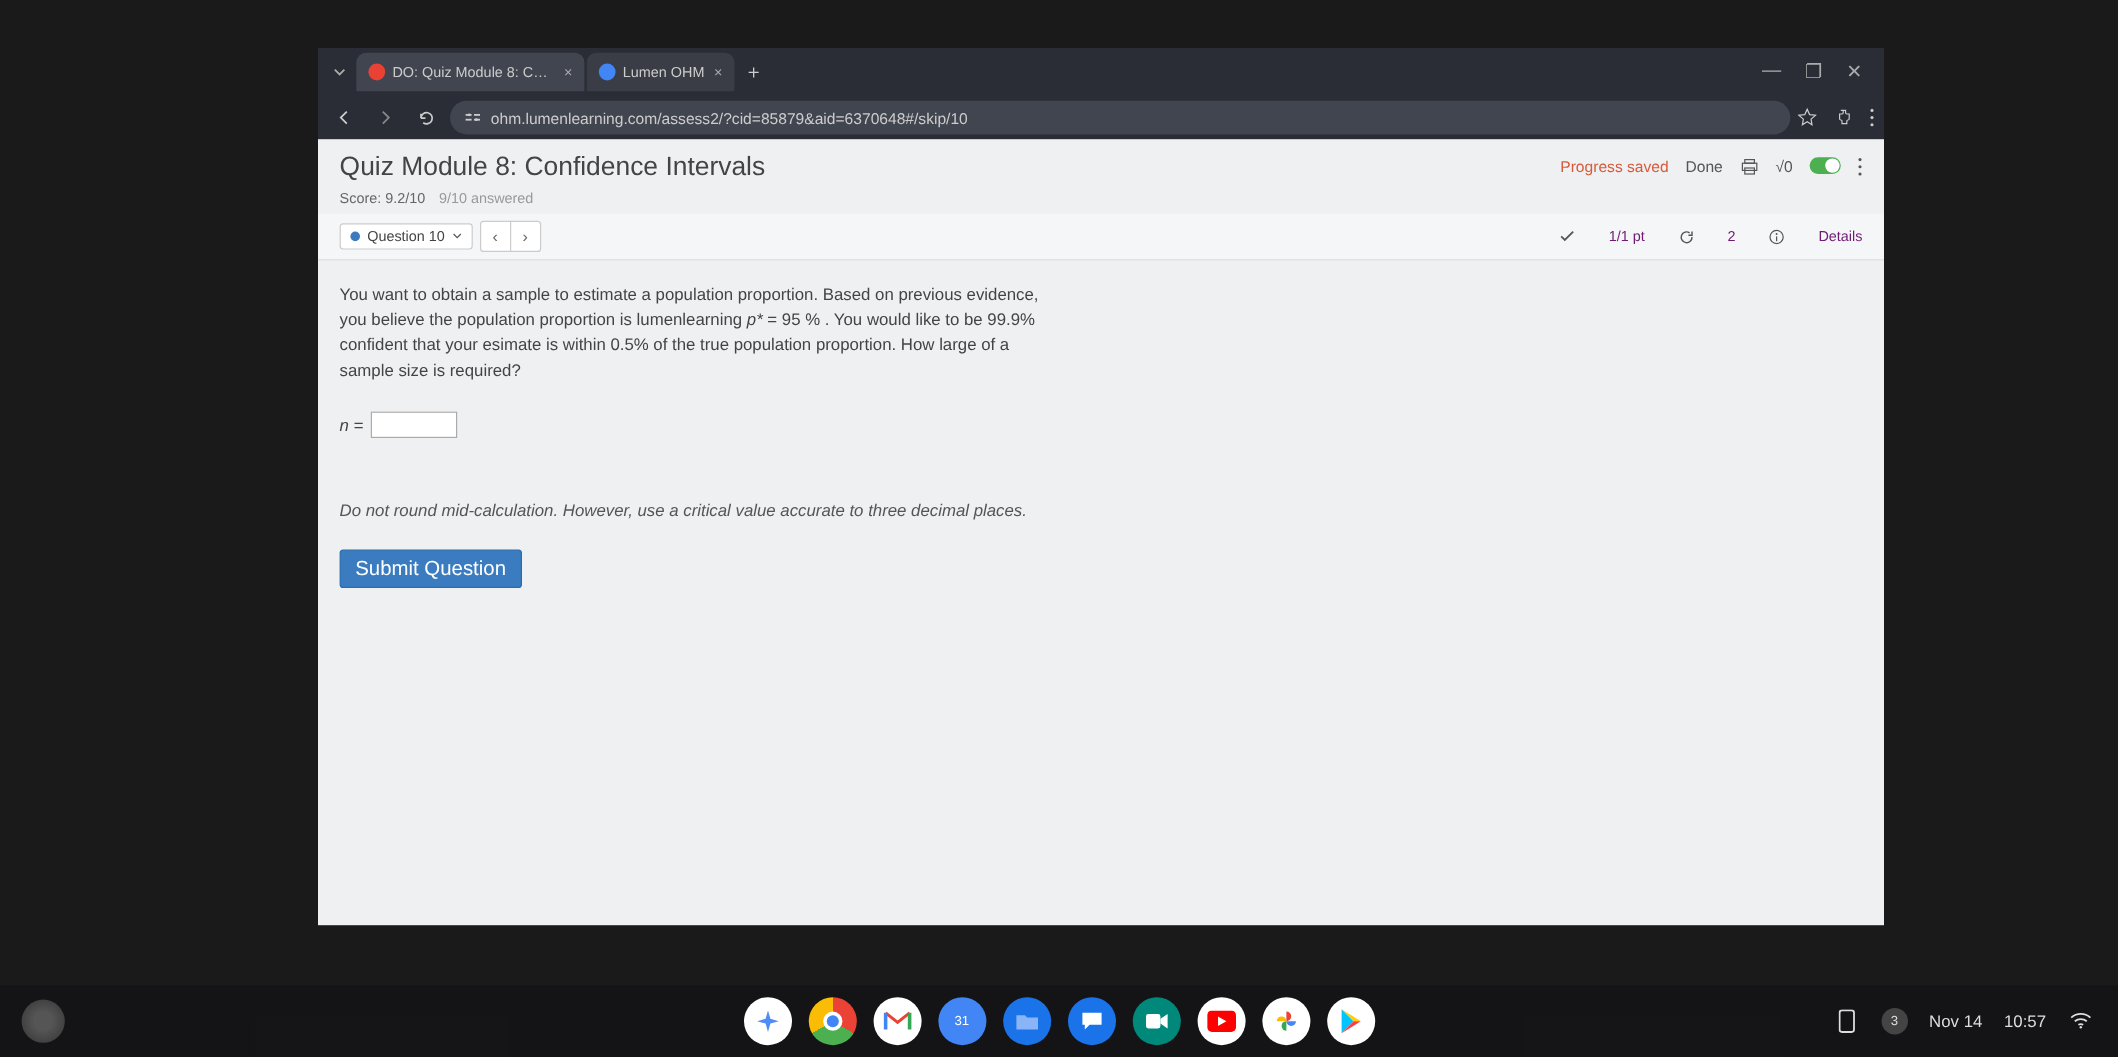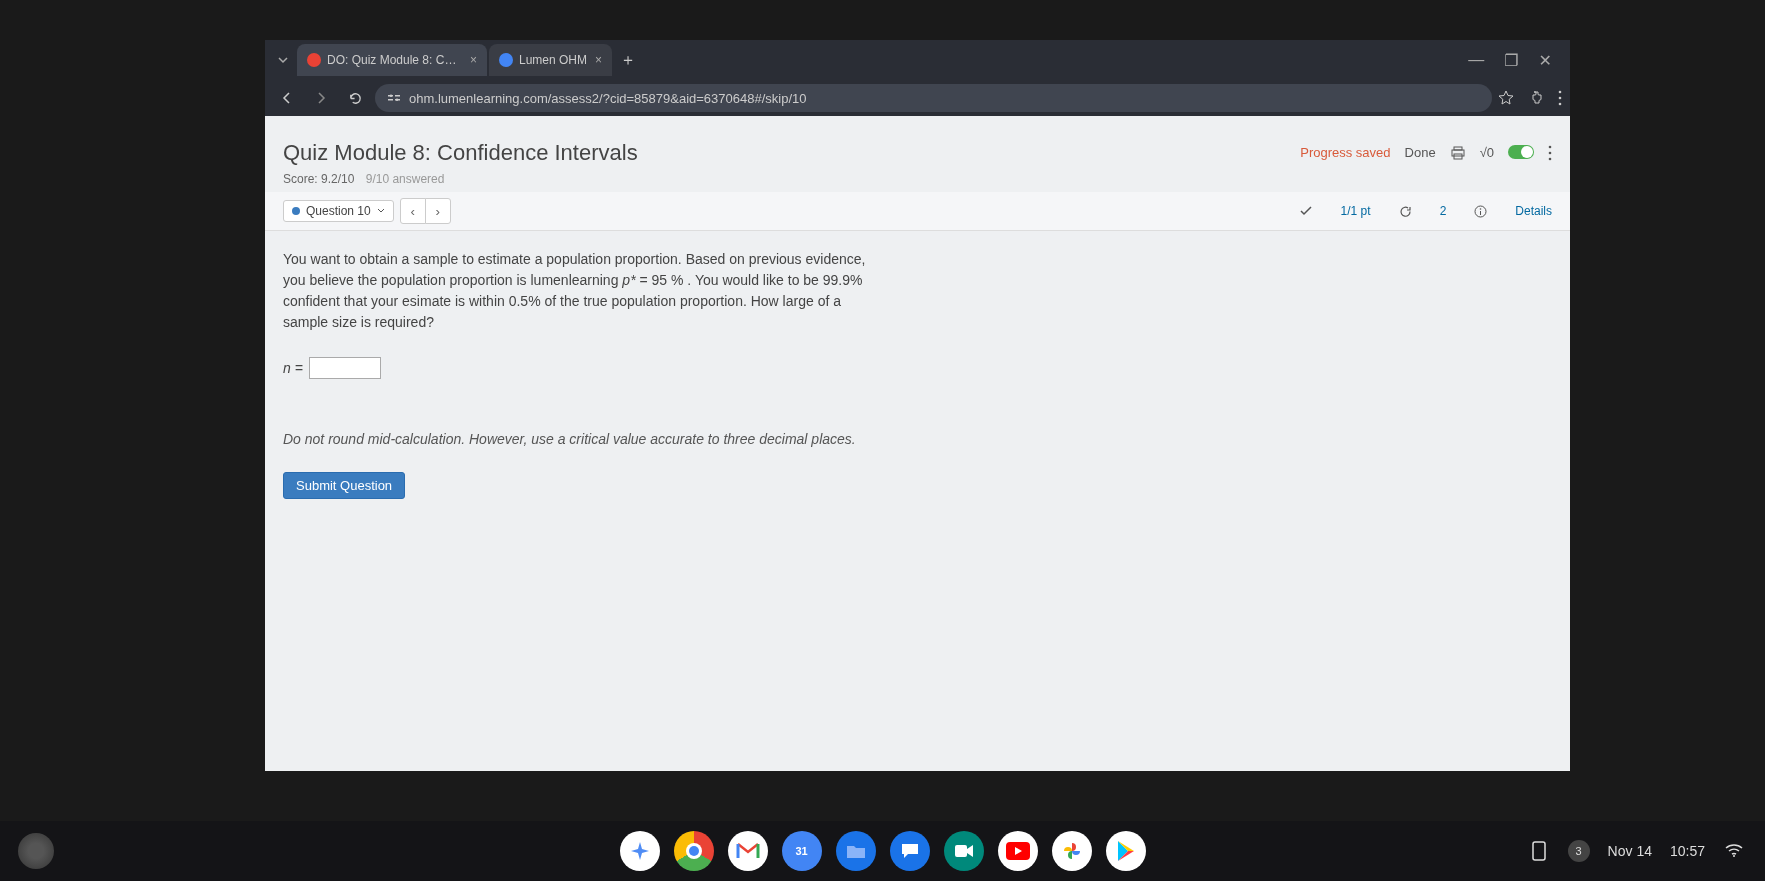--- a/index.html
+++ b/index.html
@@ -30,49 +30,49 @@
 .addr-right { display: flex; gap: 14px; color: #aaa; align-items: center; }
 
 
 .bookmarks-row { height: 28px; background: #2a2d35; display: flex; align-items: center; padding: 0 8px; color: #aaa; font-size: 11px; }
 .grid-icon { display: grid; grid-template-columns: repeat(2,4px); grid-template-rows: repeat(2,4px); gap: 1px; }
 .grid-icon span { background: #aaa; }
 .all-bookmarks { margin-left: auto; display: flex; align-items: center; gap: 4px; }
 
 
 .page { flex: 1; background: #eef0f2; overflow: hidden; display: flex; flex-direction: column; }
-.page-header { padding: 24px 18px 6px; }
+.page-header { padding: 10px 18px 6px; }
 .page-header-row { display: flex; align-items: center; }
 .page-title { font-size: 22px; color: #444; font-weight: 400; }
 .header-right { margin-left: auto; display: flex; align-items: flex-start; gap: 14px; font-size: 13px; }
 .progress-saved { color: #d85a3a; }
 .done-btn { color: #555; cursor: pointer; }
 .icon-btn { color: #555; cursor: pointer; display: flex; align-items: center; }
 .toggle { width: 26px; height: 14px; background: #4caf50; border-radius: 7px; position: relative; }
 .toggle::after { content:''; position: absolute; right: 1px; top: 1px; width: 12px; height: 12px; background: #fff; border-radius: 50%; }
 .score-row { font-size: 12px; color: #666; margin-top: 6px; }
 .score-row .answered { color: #999; margin-left: 8px; }
 
 
 .question-nav { padding: 6px 18px; display: flex; align-items: center; gap: 6px; border-bottom: 1px solid #ddd; background: #f5f6f8; }
 .q-selector { display: flex; align-items: center; gap: 6px; background: #fff; border: 1px solid #ccc; border-radius: 3px; padding: 3px 8px; font-size: 12px; color: #444; cursor: pointer; }
 .q-dot { width: 8px; height: 8px; background: #3a7cbf; border-radius: 50%; }
 .nav-arrows { display: flex; }
 .nav-arrows button { width: 26px; height: 26px; border: 1px solid #ccc; background: #fff; color: #666; cursor: pointer; }
 .nav-arrows button:first-child { border-radius: 3px 0 0 3px; }
 .nav-arrows button:last-child { border-radius: 0 3px 3px 0; margin-left: -1px; }
-.q-meta { margin-left: auto; display: flex; align-items: center; gap: 28px; font-size: 12px; color: #0369a1; }
+.q-meta { margin-left: auto; display: flex; align-items: center; gap: 28px; font-size: 12px; color: #701a75; }
 
 
 .question-body { padding: 18px; color: #444; font-size: 14px; line-height: 1.5; }
 .q-para { max-width: 600px; margin-bottom: 24px; }
 .answer-row { display: flex; align-items: center; gap: 6px; margin-bottom: 50px; font-style: italic; }
 .answer-input { width: 72px; height: 22px; border: 1px solid #aaa; padding: 2px 4px; }
 .note { font-style: italic; color: #555; margin-bottom: 22px; }
-.submit-btn { background: #3a7cbf; color: #fff; border: 1px solid #2a6caf; padding: 5px 12px; font-size: 13px; border-radius: 3px; cursor: pointer; }
+.submit-btn { background: #3a7cbf; color: #fff; border: 1px solid #2a6caf; padding: 5px 12px; font-size: 17px; border-radius: 3px; cursor: pointer; }
 
 
 .taskbar { position: absolute; bottom: 0; left: 0; right: 0; height: 60px; background: rgba(20,20,24,0.85); display: flex; align-items: center; }
 .launcher { width: 36px; height: 36px; border-radius: 50%; background: radial-gradient(circle,#555 30%,#333 100%); margin-left: 18px; }
 .task-center { position: absolute; left: 50%; transform: translateX(-50%); display: flex; gap: 14px; }
 .task-icon { width: 40px; height: 40px; border-radius: 50%; background: #fff; display: flex; align-items: center; justify-content: center; font-size: 18px; }
 .task-right { margin-left: auto; display: flex; align-items: center; gap: 18px; padding-right: 20px; color: #ddd; font-size: 14px; }
 .tray-icon { width: 22px; height: 22px; display: flex; align-items: center; justify-content: center; }
 .notif-badge { width: 22px; height: 22px; border-radius: 50%; background: #444; display: flex; align-items: center; justify-content: center; font-size: 11px; }
 
@@ -254,21 +254,21 @@
           <span style="width:10px;height:10px;border-radius:50%;background:#4285f4;"></span>
         </span>
     </div>
     <div class="task-icon">
       <svg width="24" height="18" viewBox="0 0 24 18">
           <path d="M2 2l10 8L22 2" stroke="#ea4335" stroke-width="2.5" fill="none"></path>
           <path d="M2 2v14" stroke="#4285f4" stroke-width="3"></path>
           <path d="M22 2v14" stroke="#34a853" stroke-width="3"></path>
         </svg>
     </div>
-    <div class="task-icon" style="background:#4285f4;color:#fff;font-size:11px;font-weight:bold;">31</div>
+    <div class="task-icon" style="background:#4285f4;color:#fff;font-size:11px;font-weight:normal;">31</div>
     <div class="task-icon" style="background:#1a73e8;">
       <svg width="20" height="16" viewBox="0 0 20 16">
           <path d="M1 3h7l2 2h9v10H1z" fill="#8ab4f8"></path>
         </svg>
     </div>
     <div class="task-icon" style="background:#1a73e8;">
       <svg width="20" height="18" viewBox="0 0 20 18">
           <path d="M2 2h16v10H8l-4 4V12H2z" fill="#fff"></path>
         </svg>
     </div>

